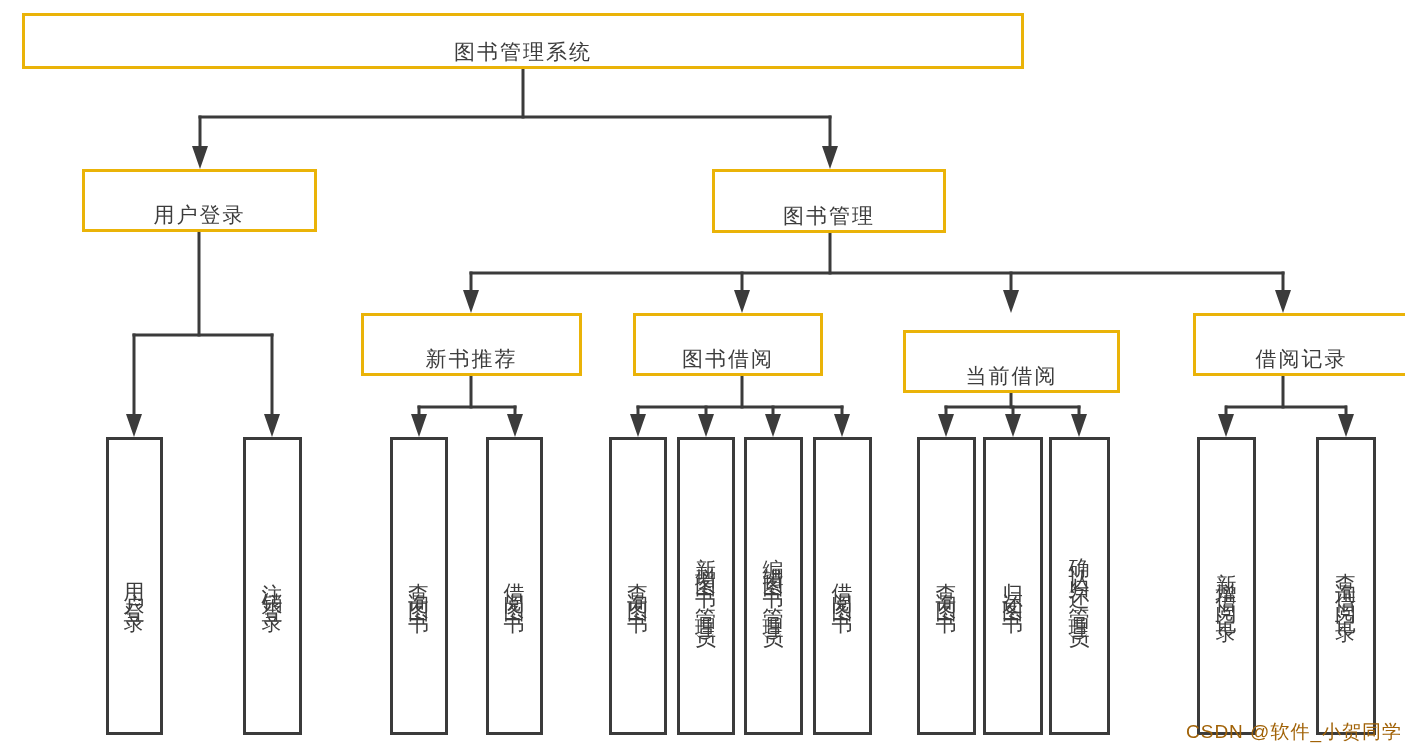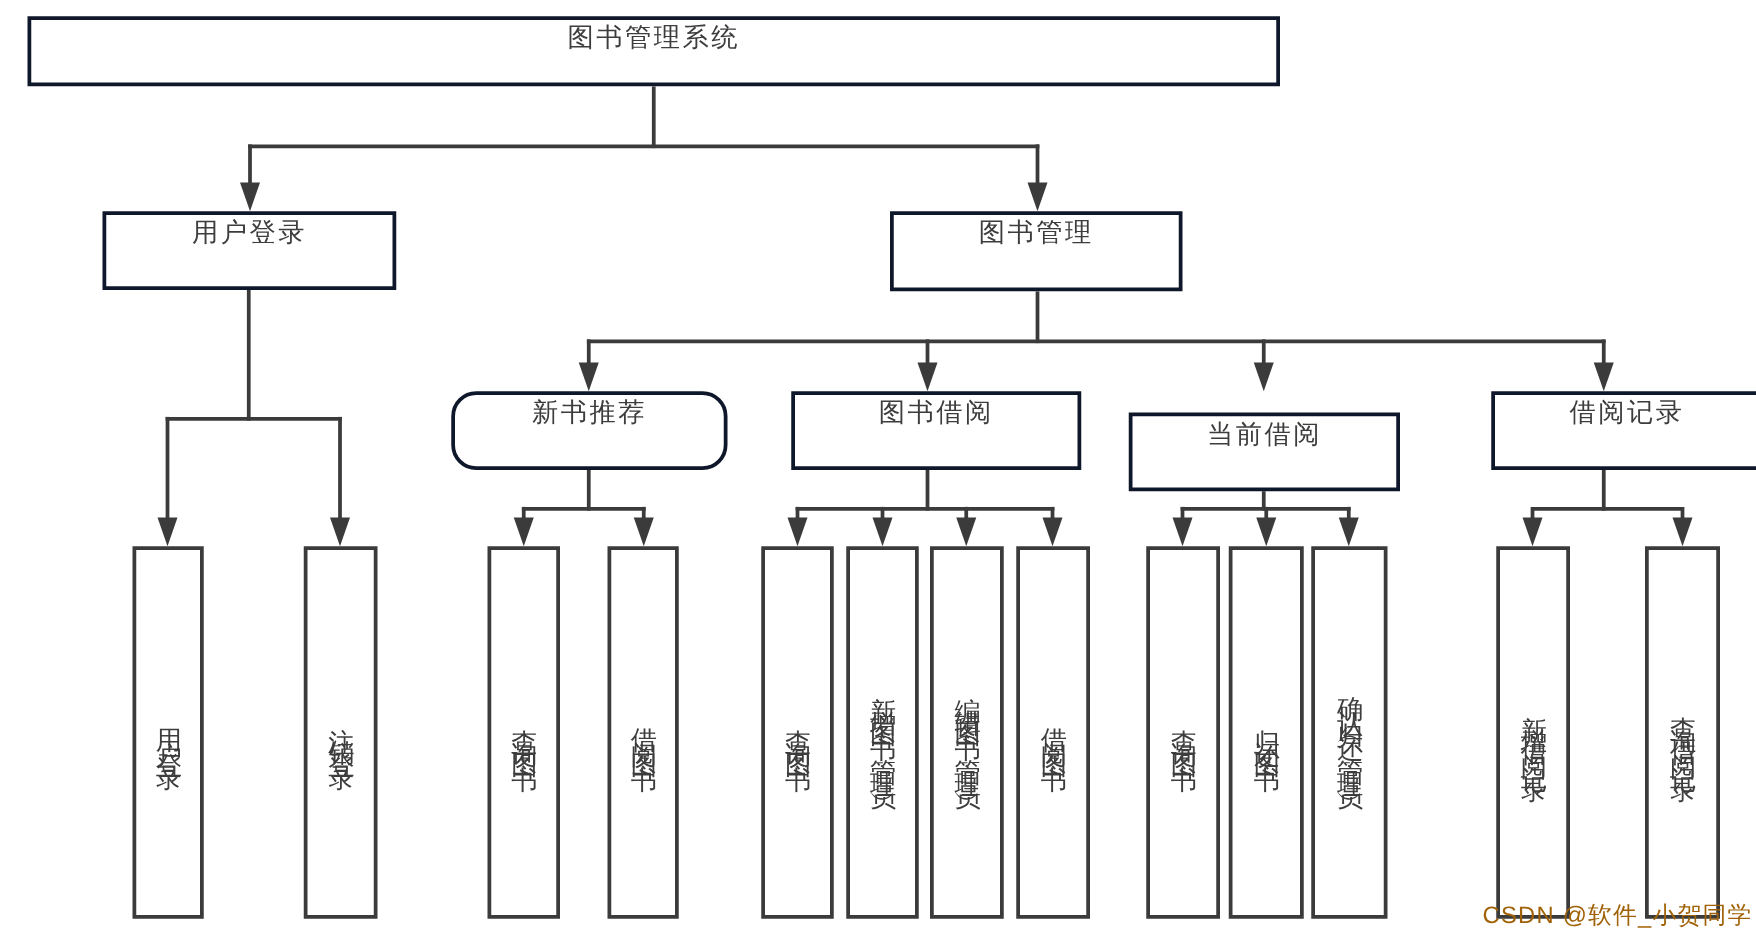--- a/index.html
+++ b/index.html
@@ -15,24 +15,24 @@
   .connectors {
     position: absolute;
     left: 0; top: 0;
     width: 1405px; height: 747px;
     z-index: 1;
   }
   .connectors line { stroke: #3b3b3b; stroke-width: 3; }
   .connectors polygon { fill: #3b3b3b; }
   .hbox {
     position: absolute;
-    border: 3px solid #0f172a;
+    border: 3px solid #eab308;
     background: #ffffff;
     display: flex;
-    align-items: flex-start;
+    align-items: flex-end;
     justify-content: center;
     z-index: 2;
   }
   .hbox span {
     font-size: 21px;
     letter-spacing: 2px;
     color: #3d3d3d;
     white-space: nowrap;
   }
   .vbox {
@@ -151,24 +151,24 @@
     <span>图书管理系统</span>
   </div>
 
   <div class="hbox" style="left:82px; top:169px; width:235px; height:63px;">
     <span>用户登录</span>
   </div>
   <div class="hbox" style="left:712px; top:169px; width:234px; height:64px;">
     <span>图书管理</span>
   </div>
 
-  <div class="hbox" style="left:361px; top:313px; width:221px; height:63px;border-radius:20px;">
+  <div class="hbox" style="left:361px; top:313px; width:221px; height:63px;">
     <span>新书推荐</span>
   </div>
-  <div class="hbox" style="left:633px; top:313px; width:232px; height:63px;">
+  <div class="hbox" style="left:633px; top:313px; width:190px; height:63px;">
     <span>图书借阅</span>
   </div>
   <div class="hbox" style="left:903px; top:330px; width:217px; height:63px;">
     <span>当前借阅</span>
   </div>
   <div class="hbox" style="left:1193px; top:313px; width:217px; height:63px;">
     <span>借阅记录</span>
   </div>
 
   <div class="vbox" style="left:106px; width:57px;">

